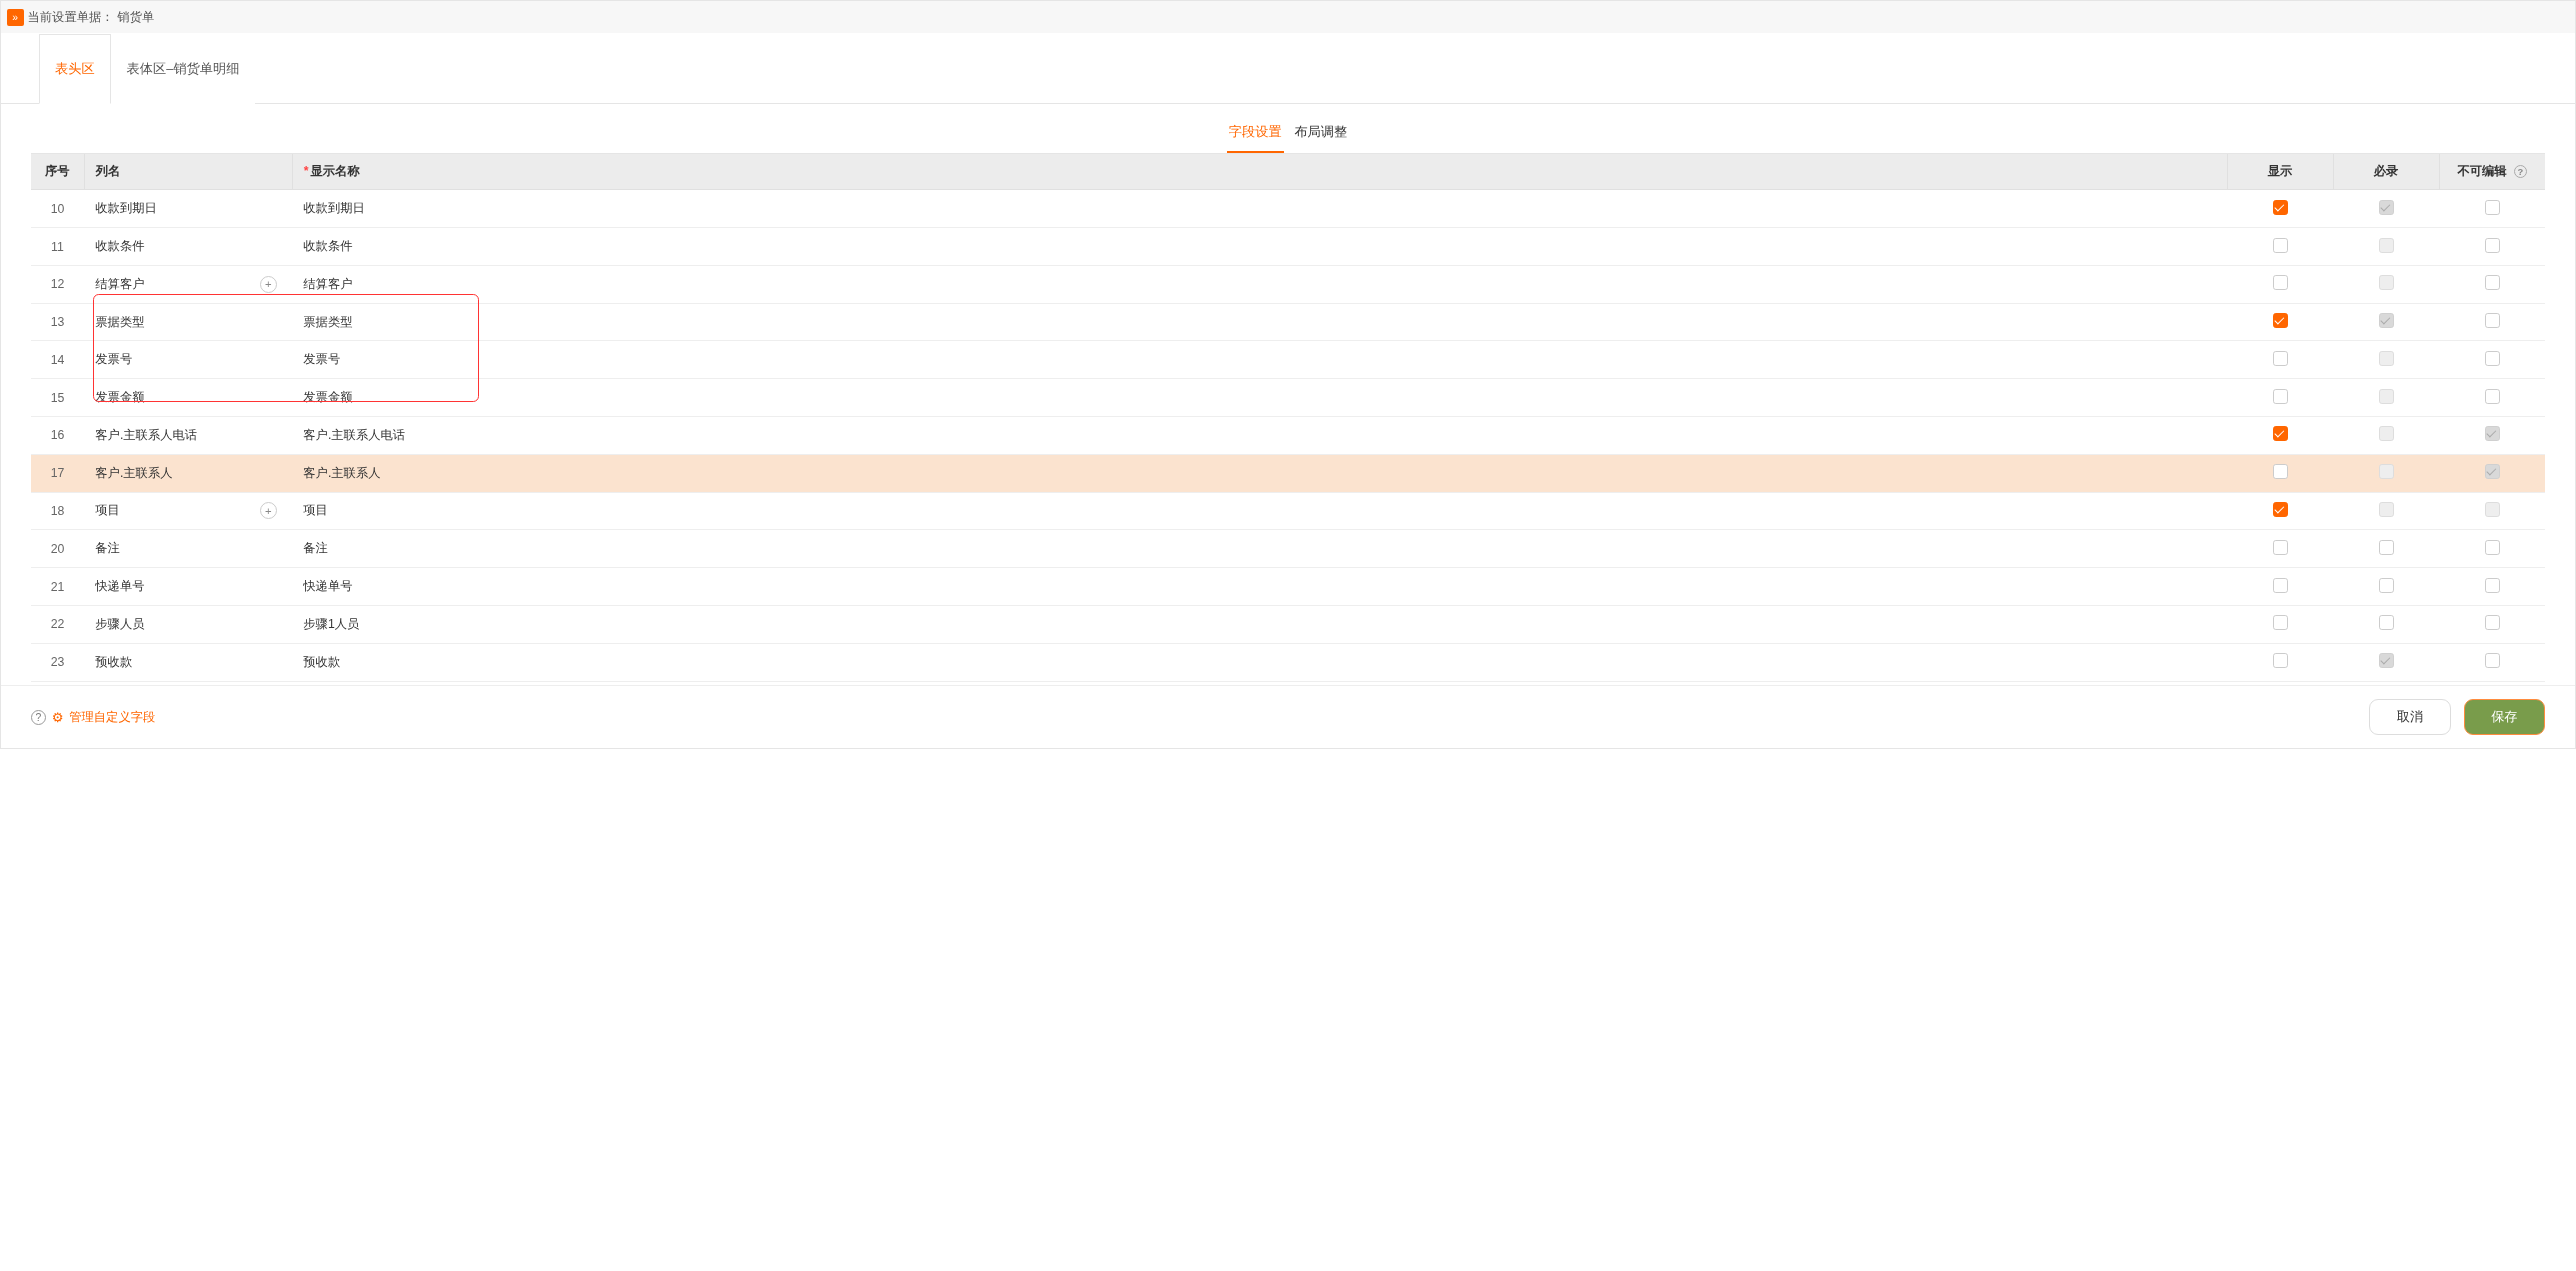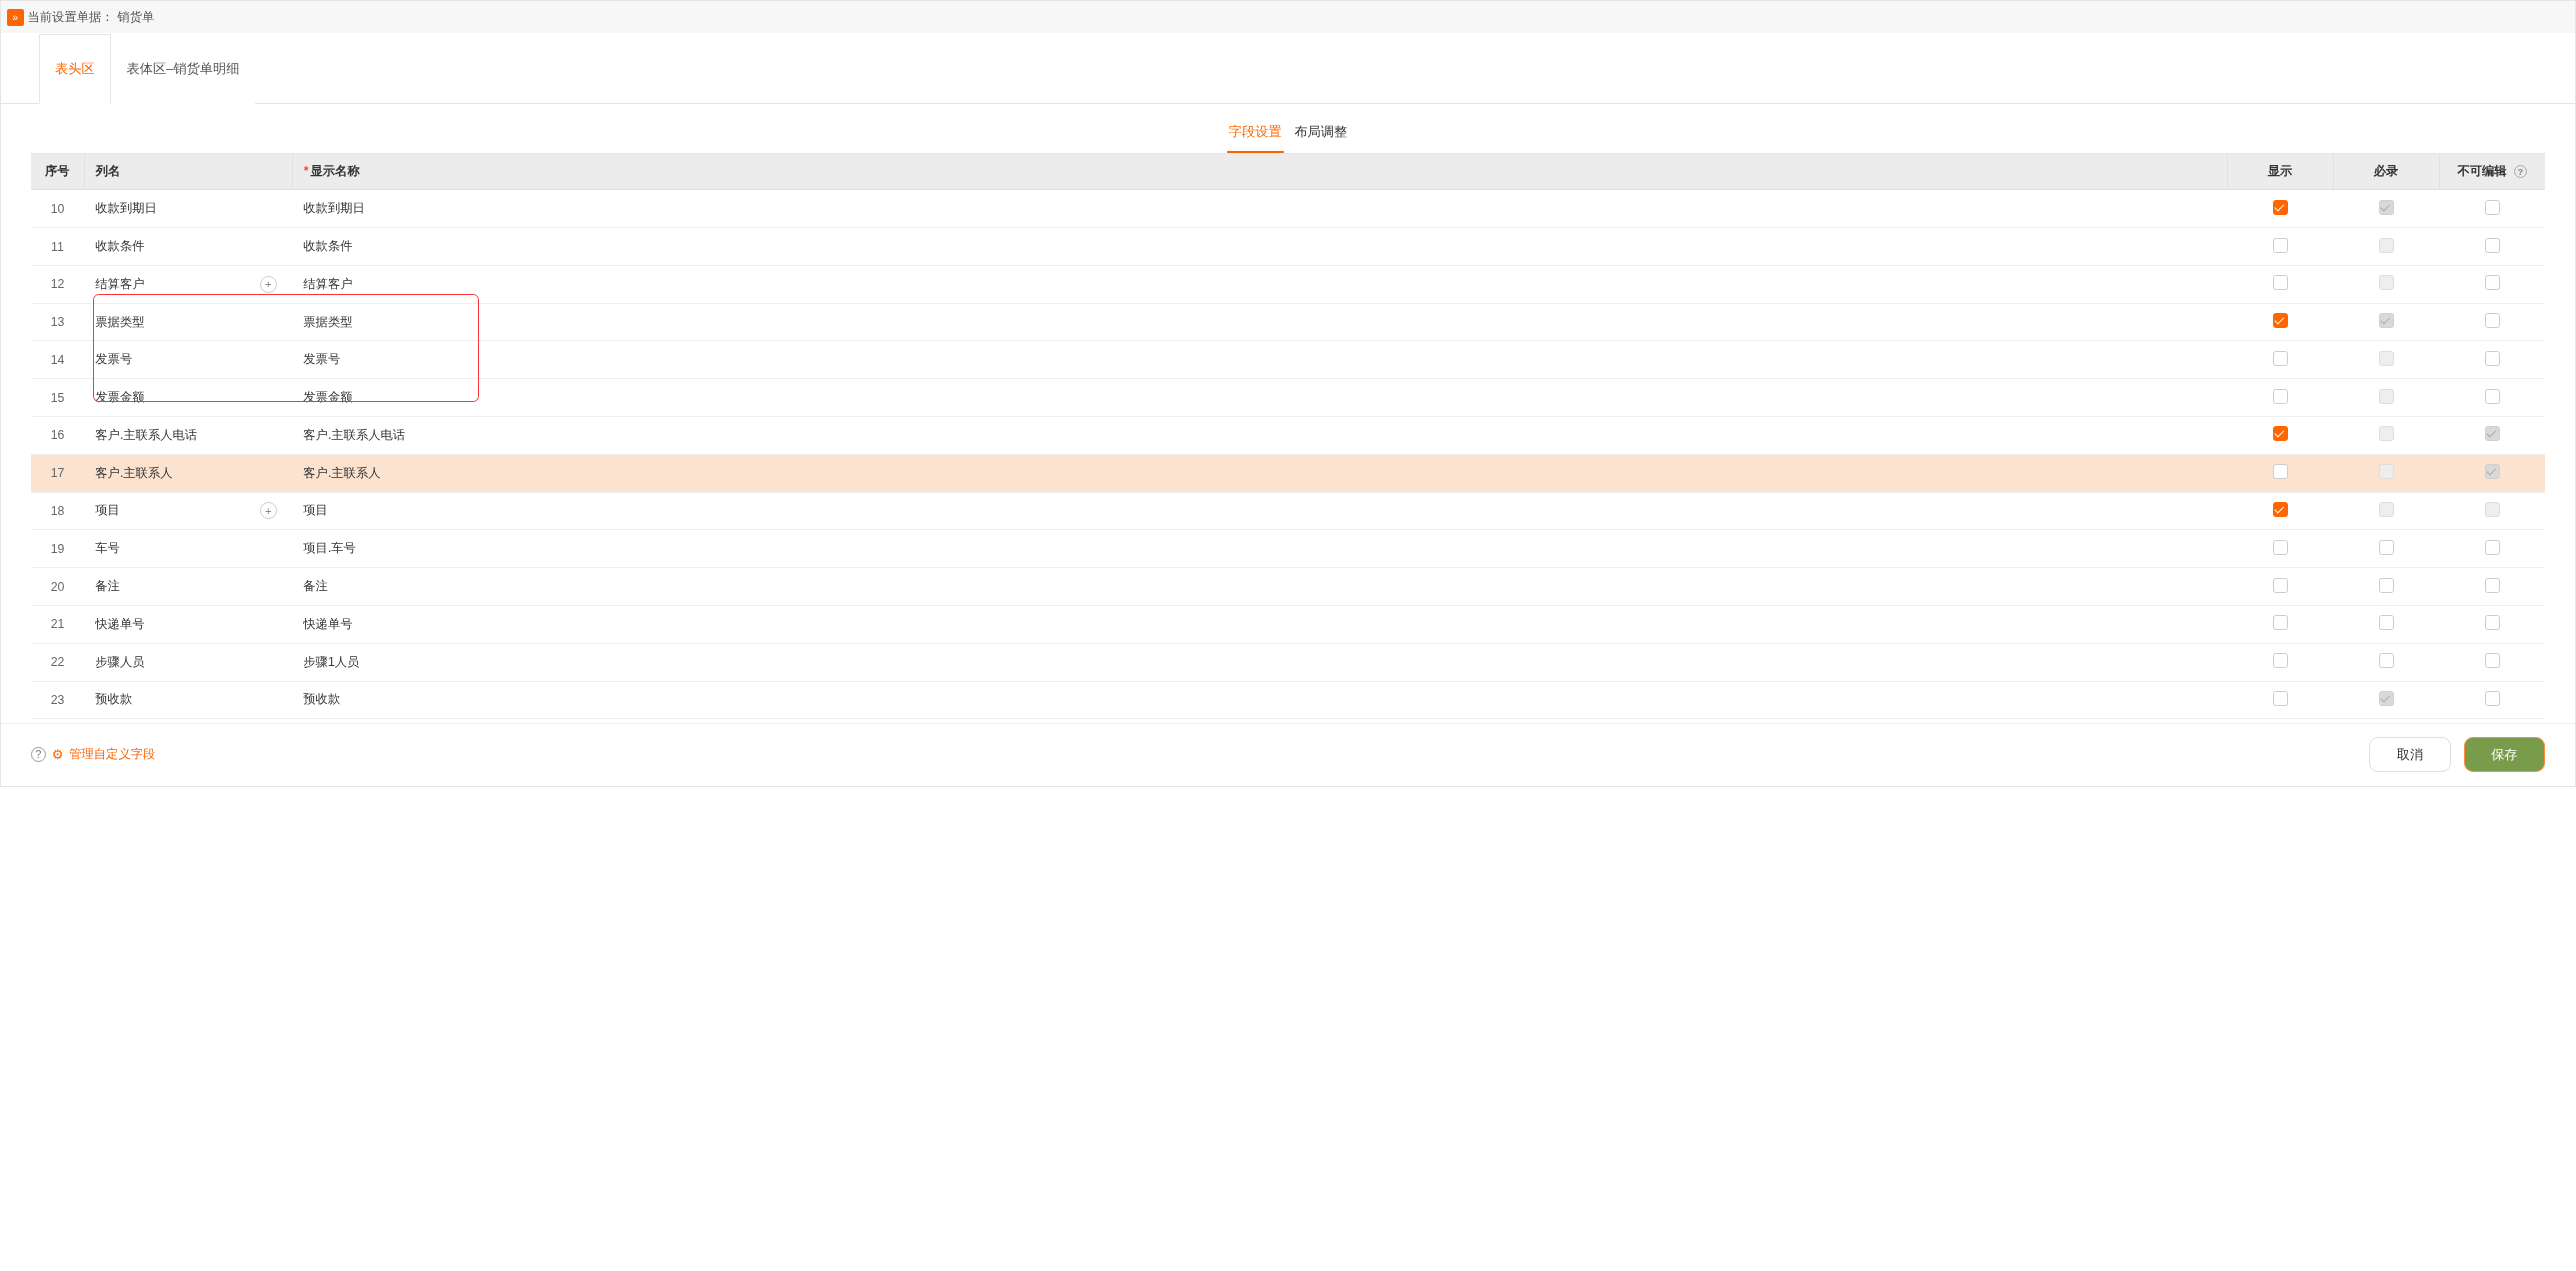--- a/index.html
+++ b/index.html
@@ -297,32 +297,20 @@
                 <span>项目</span>
                 <span class="plus-btn">+</span>
               </div>
             </td>
             <td>项目</td>
             <td class="chk"><span class="cb checked"></span></td>
             <td class="chk"><span class="cb disabled"></span></td>
             <td class="chk"><span class="cb disabled"></span></td>
           </tr>
           <tr>
-            <td class="seq">19</td>
-            <td>
-              <div class="name-cell">
-                <span>车号</span>
-              </div>
-            </td>
-            <td>项目.车号</td>
-            <td class="chk"><span class="cb"></span></td>
-            <td class="chk"><span class="cb"></span></td>
-            <td class="chk"><span class="cb"></span></td>
-          </tr>
-          <tr>
             <td class="seq">20</td>
             <td>
               <div class="name-cell">
                 <span>备注</span>
               </div>
             </td>
             <td>备注</td>
             <td class="chk"><span class="cb"></span></td>
             <td class="chk"><span class="cb"></span></td>
             <td class="chk"><span class="cb"></span></td>

